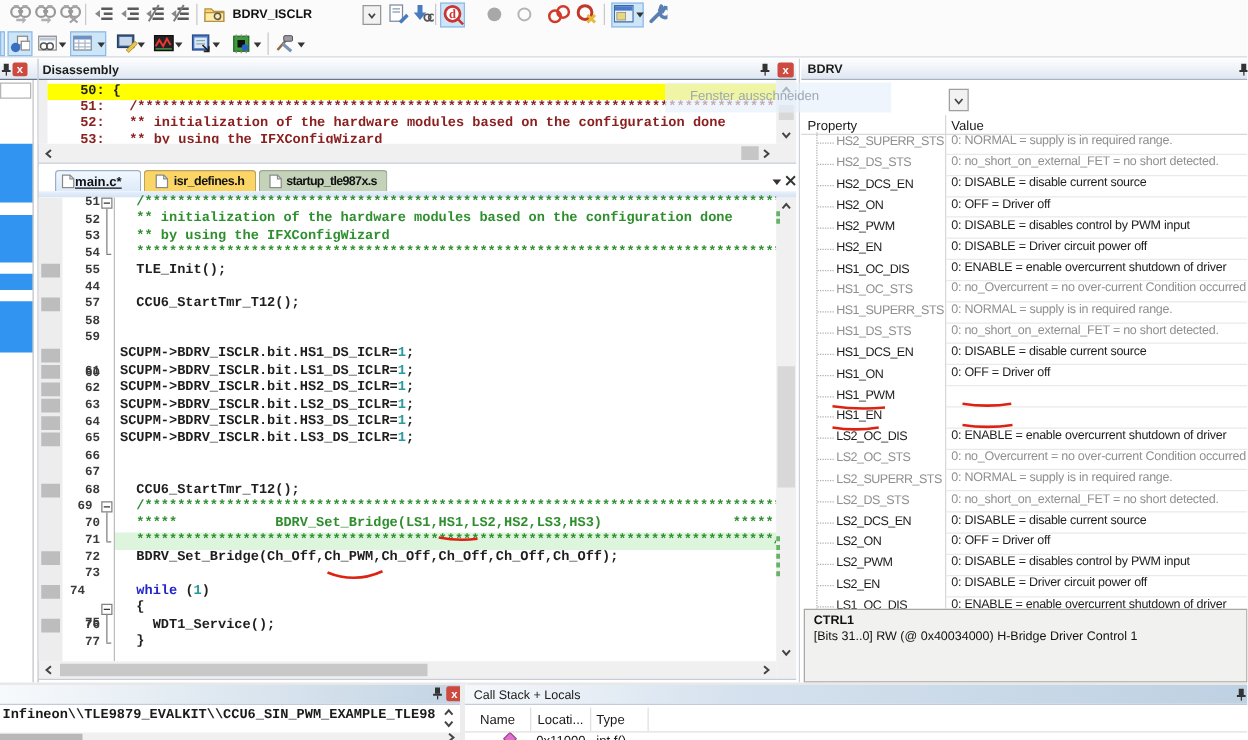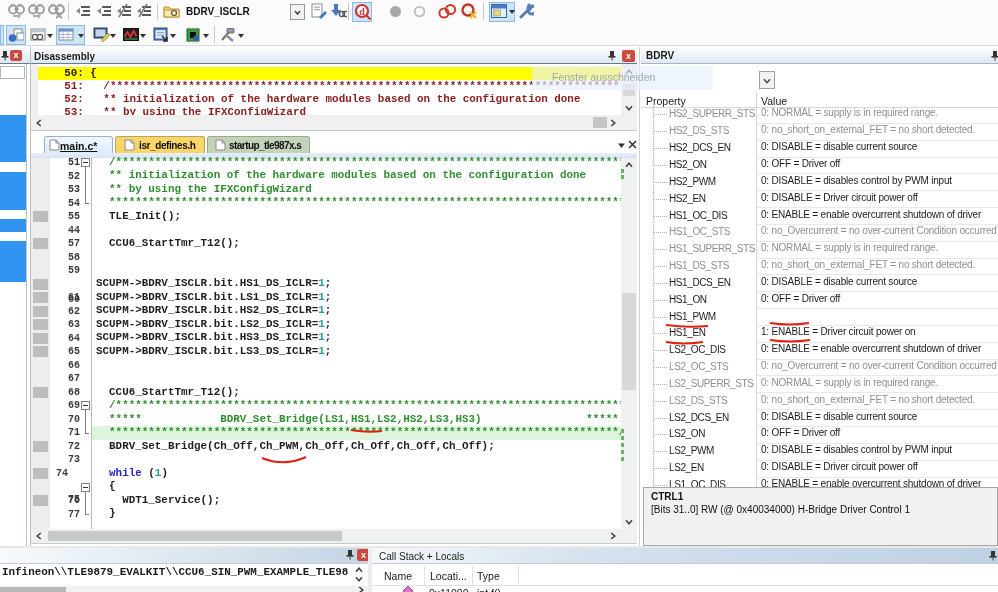--- a/index.html
+++ b/index.html
@@ -291,21 +291,21 @@
     <div class="abs" style="left:56px;top:265.2px;width:24px;text-align:right;font:bold 10px 'Liberation Mono',monospace;color:#3a3a3a">59</div>
     <div class="abs" style="left:56px;top:294px;width:24px;text-align:right;font:bold 10px 'Liberation Mono',monospace;color:#3a3a3a">60</div>
     <div class="abs" style="left:56px;top:292.2px;width:24px;text-align:right;font:bold 10px 'Liberation Mono',monospace;color:#3a3a3a">61</div>
     <div class="abs" style="left:56px;top:305.7px;width:24px;text-align:right;font:bold 10px 'Liberation Mono',monospace;color:#3a3a3a">62</div>
     <div class="abs" style="left:56px;top:319.2px;width:24px;text-align:right;font:bold 10px 'Liberation Mono',monospace;color:#3a3a3a">63</div>
     <div class="abs" style="left:56px;top:332.8px;width:24px;text-align:right;font:bold 10px 'Liberation Mono',monospace;color:#3a3a3a">64</div>
     <div class="abs" style="left:56px;top:346.3px;width:24px;text-align:right;font:bold 10px 'Liberation Mono',monospace;color:#3a3a3a">65</div>
     <div class="abs" style="left:56px;top:359.8px;width:24px;text-align:right;font:bold 10px 'Liberation Mono',monospace;color:#3a3a3a">66</div>
     <div class="abs" style="left:56px;top:373.3px;width:24px;text-align:right;font:bold 10px 'Liberation Mono',monospace;color:#3a3a3a">67</div>
     <div class="abs" style="left:56px;top:386.8px;width:24px;text-align:right;font:bold 10px 'Liberation Mono',monospace;color:#3a3a3a">68</div>
-    <div class="abs" style="left:56px;top:400.4px;width:24px;text-align:right;font:bold 10px 'Liberation Mono',monospace;color:#3a3a3a">69</div>
+    <div class="abs" style="left:56px;top:400.4px;width:24px;text-align:center;font:bold 10px 'Liberation Mono',monospace;color:#3a3a3a">69</div>
     <div class="abs" style="left:56px;top:413.9px;width:24px;text-align:right;font:bold 10px 'Liberation Mono',monospace;color:#3a3a3a">70</div>
     <div class="abs" style="left:56px;top:427.4px;width:24px;text-align:right;font:bold 10px 'Liberation Mono',monospace;color:#3a3a3a">71</div>
     <div class="abs" style="left:56px;top:440.9px;width:24px;text-align:right;font:bold 10px 'Liberation Mono',monospace;color:#3a3a3a">72</div>
     <div class="abs" style="left:56px;top:454.4px;width:24px;text-align:right;font:bold 10px 'Liberation Mono',monospace;color:#3a3a3a">73</div>
     <div class="abs" style="left:56px;top:468.0px;width:24px;font:bold 10px 'Liberation Mono',monospace;color:#3a3a3a">74</div>
     <div class="abs" style="left:56px;top:494px;width:24px;text-align:right;font:bold 10px 'Liberation Mono',monospace;color:#3a3a3a">75</div>
     <div class="abs" style="left:56px;top:495.0px;width:24px;text-align:right;font:bold 10px 'Liberation Mono',monospace;color:#3a3a3a">76</div>
     <div class="abs" style="left:56px;top:508.5px;width:24px;text-align:right;font:bold 10px 'Liberation Mono',monospace;color:#3a3a3a">77</div>
     <div class="abs" style="left:80.5px;top:158.0px;width:9px;height:9px;background:#fff;border:1px solid #808080"></div>
     <div class="abs" style="left:82.5px;top:162.0px;width:5px;height:1px;background:#333"></div>
@@ -440,21 +440,20 @@
     <div class="abs" style="left:757px;top:291.2px;width:241px;height:1px;background:#e9e9e9"></div>
     <div class="abs" style="left:654px;top:299.7px;width:13px;height:1px;border-top:1px dotted #b0b0b0"></div>
     <div class="abs" style="left:669px;top:293.7px;font:10px 'Liberation Sans',sans-serif;letter-spacing:-0.4px;color:#1d1d1d;width:73px;overflow:hidden;white-space:nowrap">HS1_ON</div>
     <div class="abs" style="left:761px;top:292.7px;width:237px;overflow:hidden;white-space:nowrap;font:10px 'Liberation Sans',sans-serif;letter-spacing:-0.2px;color:#1d1d1d">0: OFF = Driver off</div>
     <div class="abs" style="left:757px;top:308.1px;width:241px;height:1px;background:#e9e9e9"></div>
     <div class="abs" style="left:654px;top:316.5px;width:13px;height:1px;border-top:1px dotted #b0b0b0"></div>
     <div class="abs" style="left:669px;top:310.5px;font:10px 'Liberation Sans',sans-serif;letter-spacing:-0.4px;color:#1d1d1d;width:88px;overflow:hidden;white-space:nowrap">HS1_PWM</div>
     <div class="abs" style="left:757px;top:324.9px;width:241px;height:1px;background:#e9e9e9"></div>
     <div class="abs" style="left:654px;top:333.3px;width:13px;height:1px;border-top:1px dotted #b0b0b0"></div>
     <div class="abs" style="left:669px;top:327.3px;font:10px 'Liberation Sans',sans-serif;letter-spacing:-0.4px;color:#1d1d1d;width:88px;overflow:hidden;white-space:nowrap">HS1_EN</div>
-    <div class="abs" style="left:761px;top:326.3px;width:237px;overflow:hidden;white-space:nowrap;font:10px 'Liberation Sans',sans-serif;letter-spacing:-0.2px;color:#1d1d1d">1: ENABLE = Driver circuit power on</div>
     <div class="abs" style="left:757px;top:341.8px;width:241px;height:1px;background:#e9e9e9"></div>
     <div class="abs" style="left:654px;top:350.2px;width:13px;height:1px;border-top:1px dotted #b0b0b0"></div>
     <div class="abs" style="left:669px;top:344.2px;font:10px 'Liberation Sans',sans-serif;letter-spacing:-0.4px;color:#1d1d1d;width:88px;overflow:hidden;white-space:nowrap">LS2_OC_DIS</div>
     <div class="abs" style="left:761px;top:343.2px;width:237px;overflow:hidden;white-space:nowrap;font:10px 'Liberation Sans',sans-serif;letter-spacing:-0.2px;color:#1d1d1d">0: ENABLE = enable overcurrent shutdown of driver</div>
     <div class="abs" style="left:757px;top:358.6px;width:241px;height:1px;background:#e9e9e9"></div>
     <div class="abs" style="left:654px;top:367.0px;width:13px;height:1px;border-top:1px dotted #b0b0b0"></div>
     <div class="abs" style="left:669px;top:361.0px;font:10px 'Liberation Sans',sans-serif;letter-spacing:-0.4px;color:#8f8f8f;width:88px;overflow:hidden;white-space:nowrap">LS2_OC_STS</div>
     <div class="abs" style="left:761px;top:360.0px;width:237px;overflow:hidden;white-space:nowrap;font:10px 'Liberation Sans',sans-serif;letter-spacing:-0.2px;color:#8f8f8f">0: no_Overcurrent = no over-current Condition occurred</div>
     <div class="abs" style="left:757px;top:375.4px;width:241px;height:1px;background:#e9e9e9"></div>
     <div class="abs" style="left:654px;top:383.9px;width:13px;height:1px;border-top:1px dotted #b0b0b0"></div>

